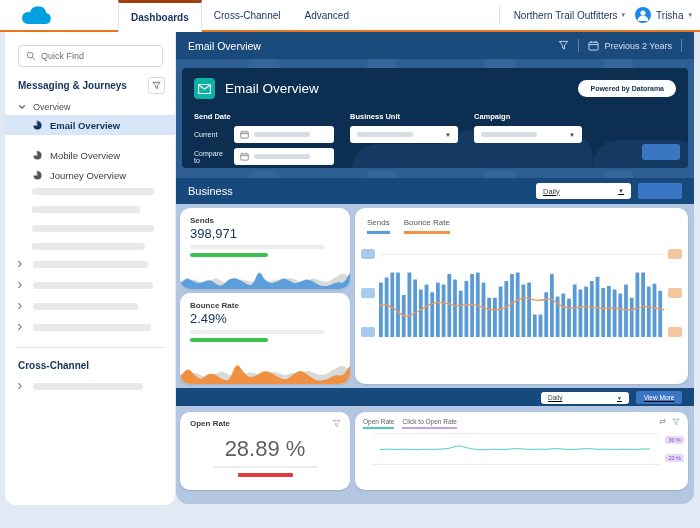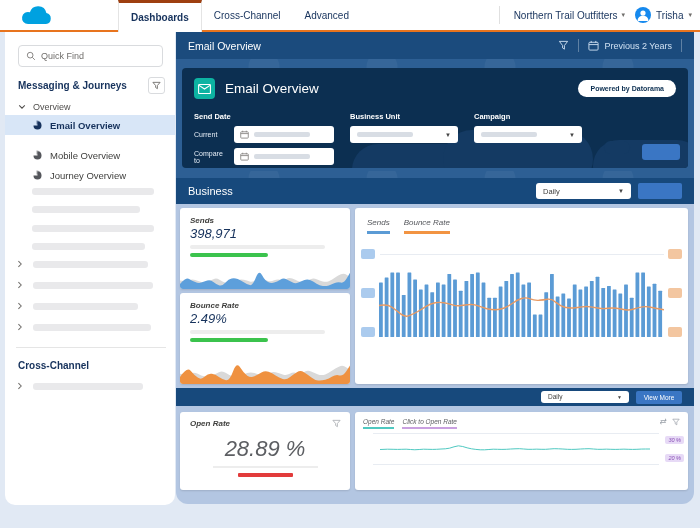--- a/index.html
+++ b/index.html
@@ -56,25 +56,25 @@
   .f-row { display:flex; align-items:center; gap:6px; margin-bottom:5px; }
   .f-row .rlab { color:#e6eef7; font-size:7px; width:34px; }
   .date-input { width:100px; height:17px; background:#fff; border-radius:3px; display:flex; align-items:center; gap:5px; padding:0 6px; cursor:text; }
   .ph-bar { height:5px; width:56px; border-radius:2px; background:#d8dde4; }
   .select { background:#fff; border-radius:3px; display:flex; align-items:center; justify-content:space-between; padding:0 7px; cursor:pointer; }
   .select .sel-caret { font-size:6px; color:#444; }
   .hero-btn { position:absolute; right:8px; bottom:8px; width:38px; height:16px; background:#3a76c4; border:none; border-radius:3px; cursor:pointer; z-index:2; }
 
   .navybar { position:absolute; left:0; width:518px; background:#17497c; display:flex; align-items:center; padding:0 12px; }
   .navybar .bar-title { color:#fff; font-size:11px; }
-  .bar-right { margin-left:auto; display:flex; align-items:flex-start; gap:7px; }
+  .bar-right { margin-left:auto; display:flex; align-items:flex-end; gap:7px;text-decoration:underline; }
   .sel-daily { width:95px; height:16px; font-size:7.5px; color:#3e3e3c; }
   .btn-blue { background:#3a76c4; border:none; border-radius:2px; cursor:pointer; color:#fff; font-family:inherit; }
 
-  .card { position:absolute; background:#fff; border-radius:3px; box-shadow:0 1px 2px rgba(0,0,0,.12); overflow:hidden;font-style:italic; }
+  .card { position:absolute; background:#fff; border-radius:10px; box-shadow:0 1px 2px rgba(0,0,0,.12); overflow:hidden; }
   .kpi-label { position:absolute; left:10px; top:8px; font-size:8px; font-weight:bold; color:#3e3e3c; }
   .kpi-value { position:absolute; left:10px; top:18px; font-size:13px; color:#16325c; }
   .track { position:absolute; left:10px; height:4px; border-radius:2px; background:#ededed; }
   .bar-green { position:absolute; left:10px; height:4px; border-radius:2px; background:#3bc34d; }
   .spark { position:absolute; left:0; right:0; bottom:0; }
 
   .chart-tabs { position:absolute; left:12px; top:10px; display:flex; gap:14px; }
   .ctab { font-size:8px; color:#54565b; padding-bottom:4px; cursor:pointer; }
   .ctab.t-sends { border-bottom:3px solid #5b9bd5; }
   .ctab.t-bounce { border-bottom:3px solid #f29442; }

